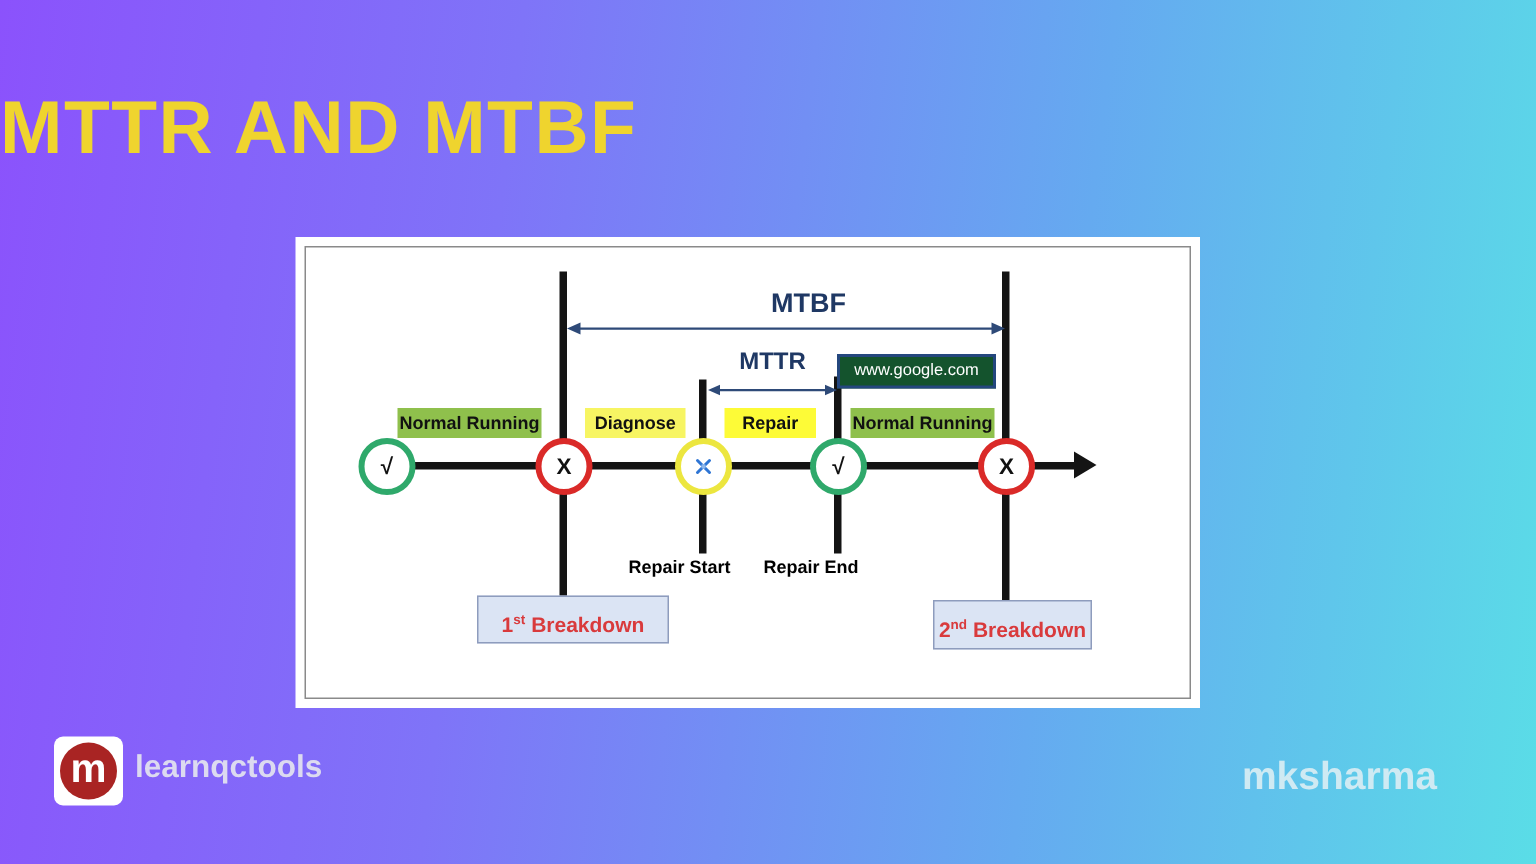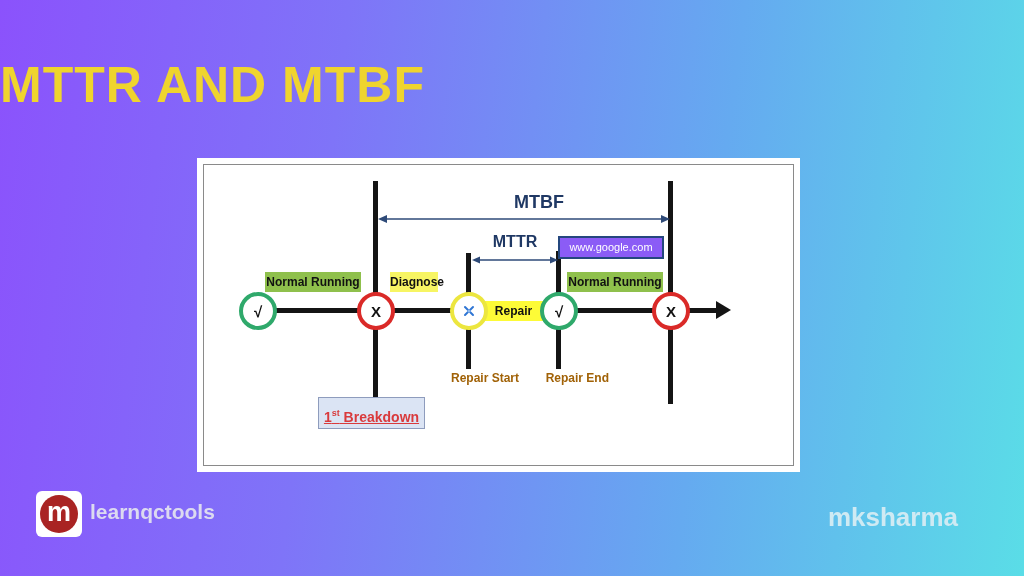--- a/index.html
+++ b/index.html
@@ -57,45 +57,45 @@
   .span-label { position:absolute; width:100px; text-align:center; color:#1f3864; font-weight:bold; }
   .mtbf-label { left:260px; top:27px; font-size:18px;text-align:right; }
   .mttr-label { left:261px; top:68px; font-size:16px; }
   .span-arrow { position:absolute; }
   .mtbf-arrow { left:174px; top:48px; }
   .mttr-arrow { left:268px; top:89px; }
 
   
   .google-box {
     position:absolute; left:354px; top:71px; width:106px; height:23px;
-    background:#8b5cf6; border:2px solid #24477e; box-sizing:border-box;
+    background:#14532d; border:2px solid #24477e; box-sizing:border-box;
     color:#ffffff; font-size:11px; text-align:center; line-height:19px;
   }
 
   
   .phase {
     position:absolute; top:107px; height:20px; line-height:20px;
     text-align:center; font-weight:bold; font-size:12px; color:#111;
   }
   .p1 { left:61px;  width:96px; background:#8fc04c; }
-  .p2 { left:186px; width:48px; background:#f7f563; }
-  .p3 { left:279px; width:61px; background:#fdfb37;margin-top:29px; }
+  .p2 { left:186px; width:67px; background:#f7f563; }
+  .p3 { left:279px; width:61px; background:#fdfb37; }
   .p4 { left:363px; width:96px; background:#8fc04c; }
 
   
-  .caption { position:absolute; top:206px; width:100px; text-align:right; font-weight:bold; font-size:12px; color:#a16207; }
+  .caption { position:absolute; top:206px; width:100px; text-align:left; font-weight:bold; font-size:12px; color:#000000; }
   .cap-start { left:215px; }
   .cap-end   { left:305px; }
 
   
   .breakdown {
     position:absolute; background:#dbe4f4; border:1px solid #8e9cbd; box-sizing:border-box;
     color:#d93a3c; font-size:14px; font-weight:bold; text-align:center;
   }
-  .b1 { left:114px; top:232px; width:107px; height:32px; line-height:30px;text-decoration:underline; }
+  .b1 { left:114px; top:232px; width:128px; height:32px; line-height:30px; }
   .b2 { left:418px; top:235px; width:106px; height:33px; line-height:31px; }
   .breakdown sup { font-size:9px; }
 
   
   .logo {
     position:absolute; left:36px; top:491px; width:46px; height:46px;
     background:#ffffff; border-radius:6px;
     display:flex; align-items:center; justify-content:center;
   }
   .logo-circle {
@@ -162,20 +162,21 @@
         <span>√</span>
       </div>
       <div class="marker m5">
         <span>X</span>
       </div>
 
       <div class="caption cap-start">Repair Start</div>
       <div class="caption cap-end">Repair End</div>
 
       <div class="breakdown b1"><span>1</span><sup>st</sup><span> Breakdown</span></div>
+      <div class="breakdown b2"><span>2</span><sup>nd</sup><span> Breakdown</span></div>
 
     </div>
   </div>
 
   <div class="logo">
     <div class="logo-circle">m</div>
   </div>
   <div class="brand">learnqctools</div>
   <div class="author">mksharma</div>
 

